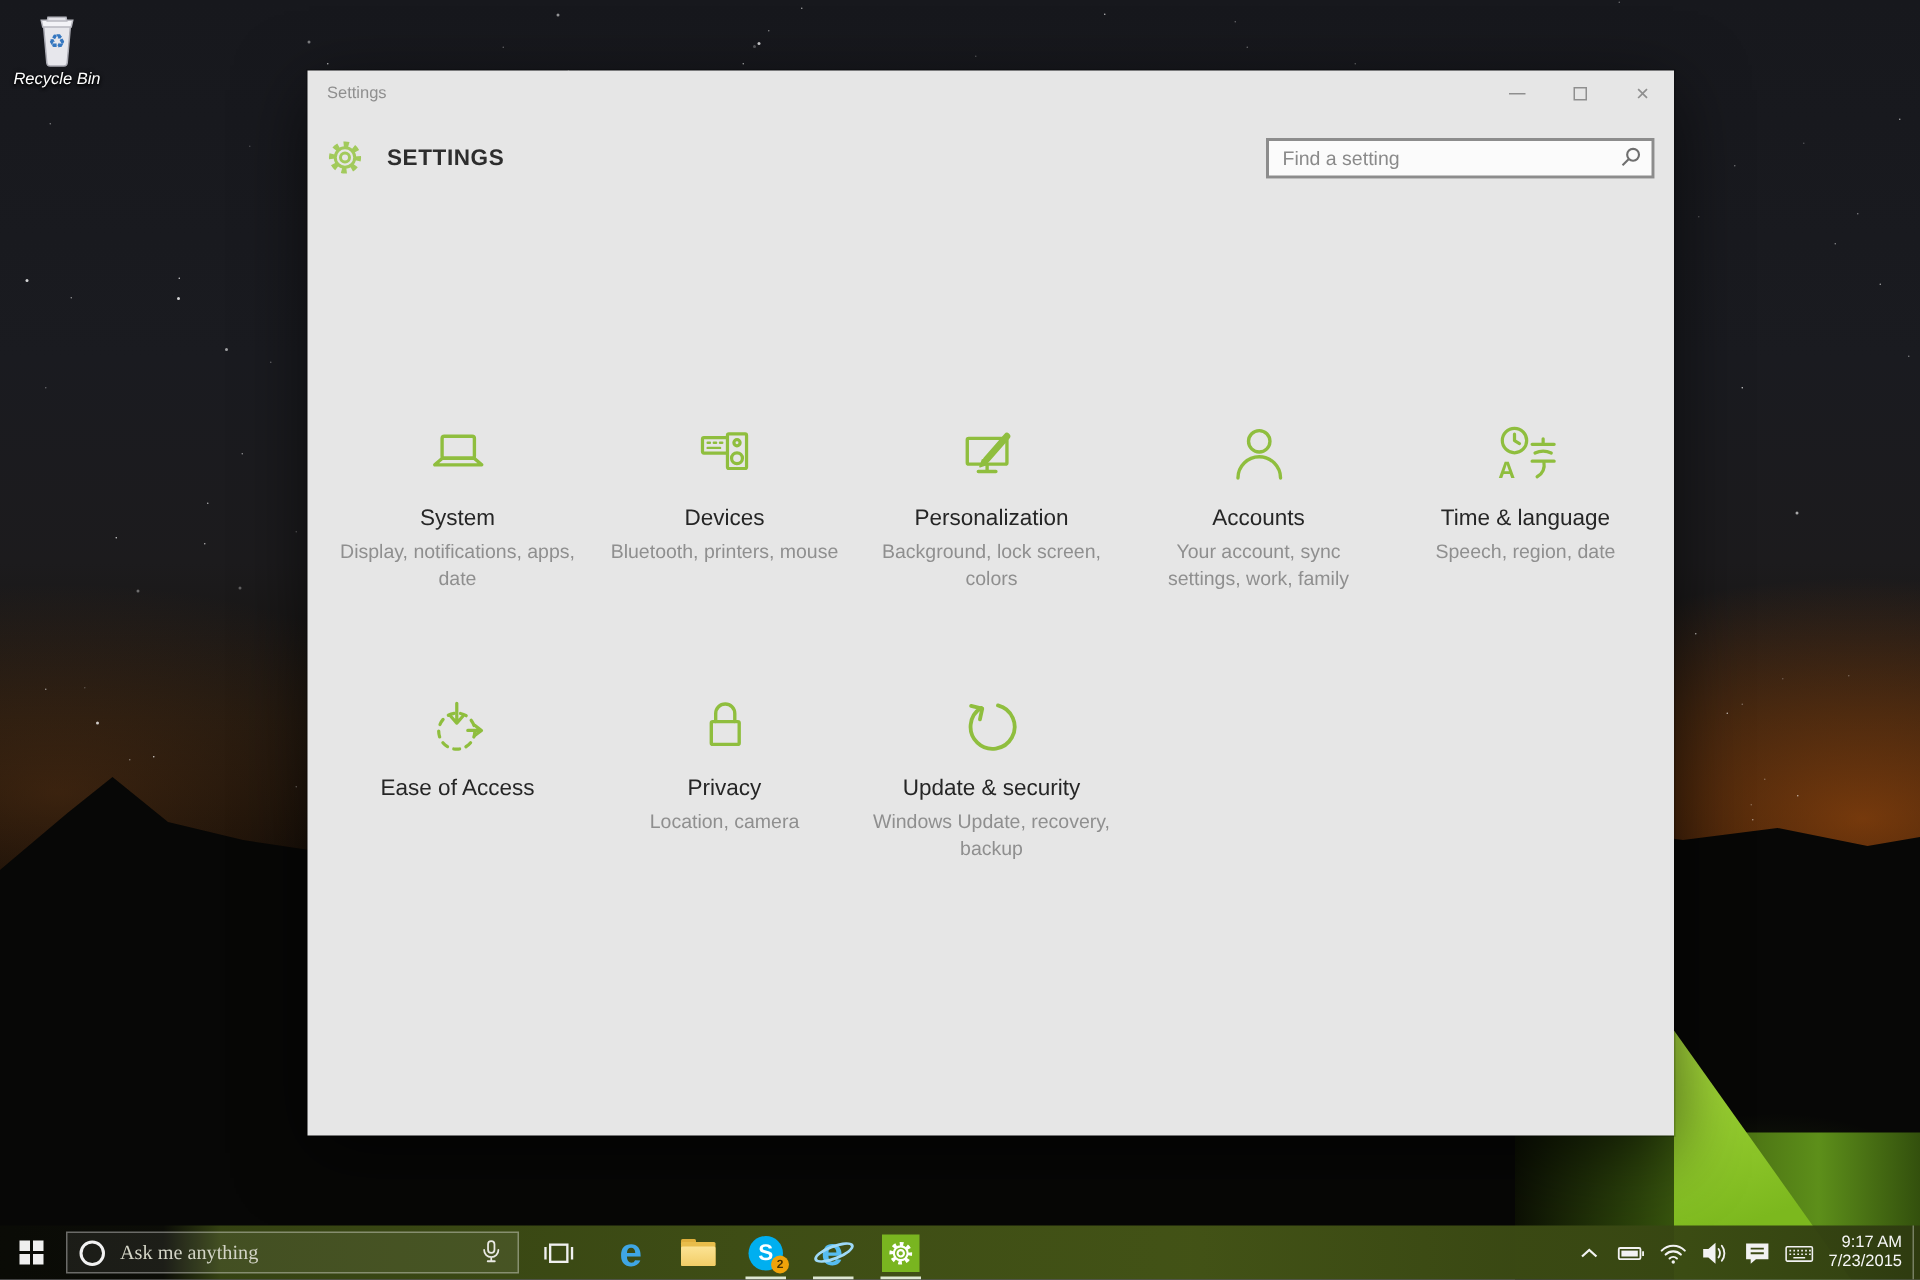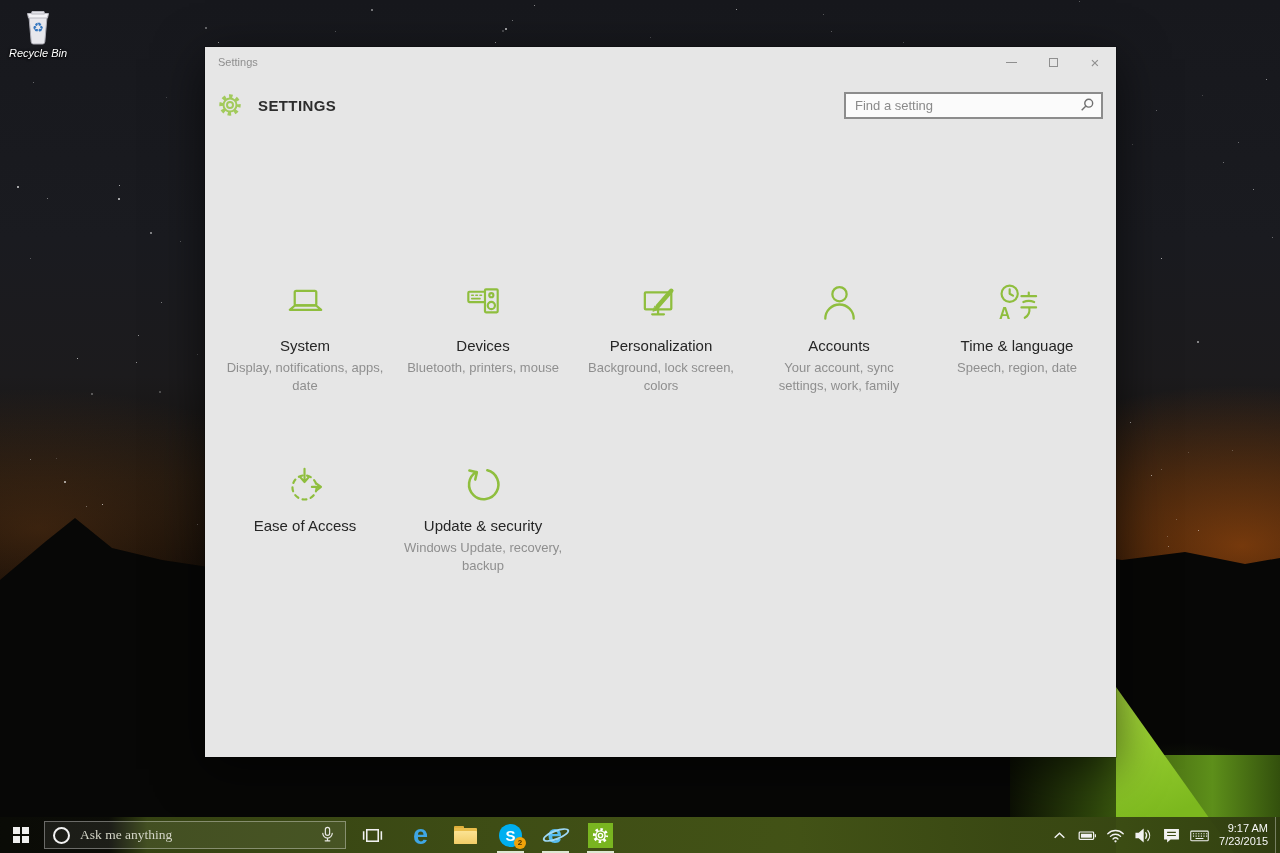--- a/index.html
+++ b/index.html
@@ -397,20 +397,32 @@
               <circle cx="23" cy="27" r="12.3" stroke-dasharray="4.1 4.5"></circle>
               <path d="M23 8v12.5M18.6 16.5l4.4 5 4.4-5M30.5 26.5h8.5M35.2 23l4.6 3.5-4.6 3.5"></path>
             </g>
           </svg>
         </div>
         <div class="tile-title">Ease of Access</div>
       </div>
       <div class="tile">
         <div class="tile-icon">
           <svg viewBox="0 0 48 48">
+            <g fill="none" stroke="currentColor" stroke-linecap="round" stroke-linejoin="round" stroke-width="2.3">
+              <path d="M17.5 20.5v-5.5a6.5 6.5 0 0 1 13 0v5.5"></path>
+              <rect x="14.5" y="20.5" width="19" height="15.5" rx="1"></rect>
+            </g>
+          </svg>
+        </div>
+        <div class="tile-title">Privacy</div>
+        <div class="tile-desc">Location, camera</div>
+      </div>
+      <div class="tile">
+        <div class="tile-icon">
+          <svg viewBox="0 0 48 48">
             <g fill="none" stroke="currentColor" stroke-linecap="round" stroke-linejoin="round" stroke-width="2.6">
               <path d="M16.5 11.2A15 15 0 1 0 27.9 9.5"></path>
               <path d="M17.2 11.6l-7.6-1.8M17.2 11.6l-1.6 7.4"></path>
             </g>
           </svg>
         </div>
         <div class="tile-title">Update &amp; security</div>
         <div class="tile-desc">Windows Update, recovery, backup</div>
       </div>
     </div>

